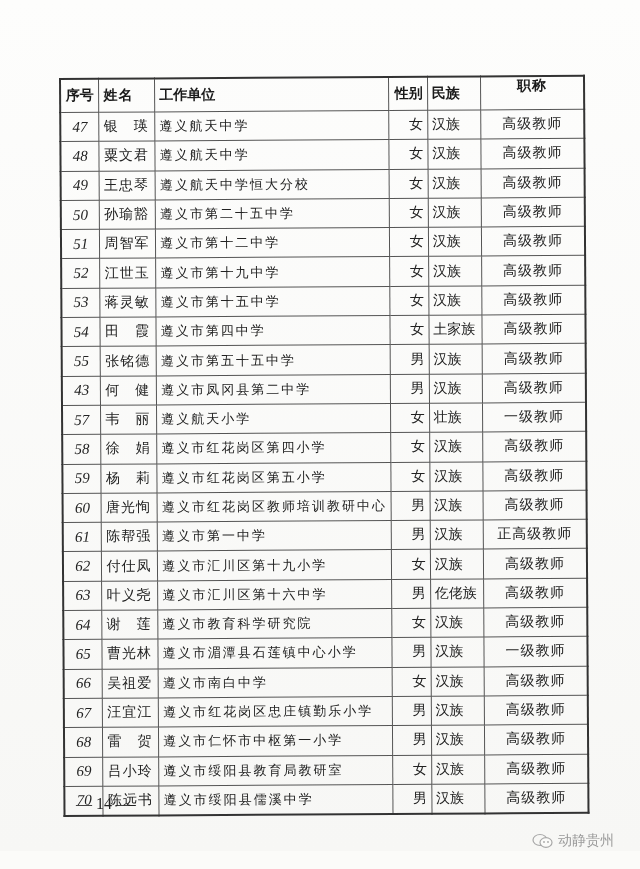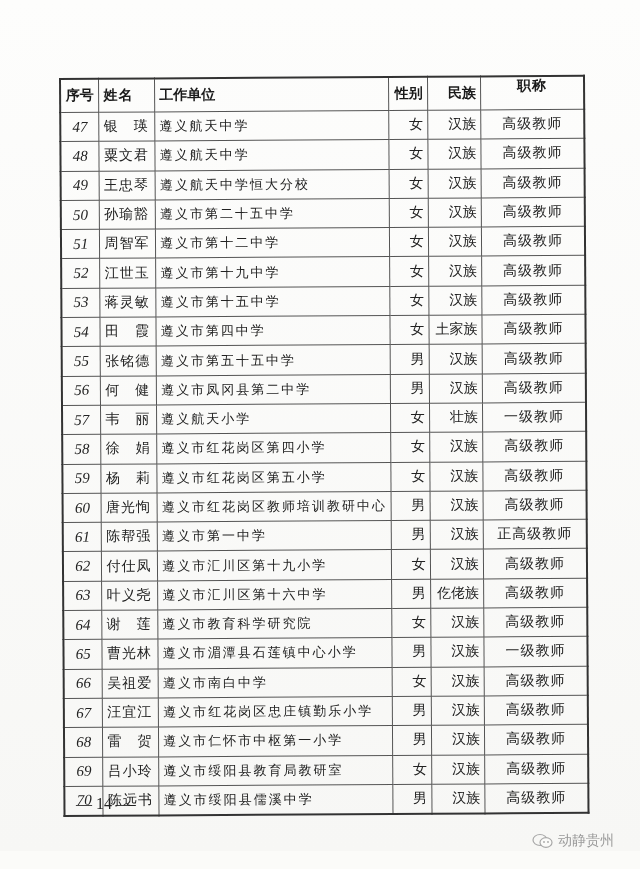--- a/index.html
+++ b/index.html
@@ -37,21 +37,21 @@
     font-weight: bold;
     font-size: 14px;
     color: #1a1a1a;
     height: 32px;
   }
   th.c-no, td.c-no { width: 32px; text-align: center; }
   th.c-name, td.c-name { width: 50px; text-align: left; letter-spacing: 1px; }
   th.c-unit { text-align: left; padding-left: 6px; }
   td.c-unit { text-align: left; padding-left: 6px; letter-spacing: 2px; font-size: 13px; }
   th.c-sex, td.c-sex { width: 32px; text-align: right; }
-  th.c-eth, td.c-eth { width: 48px; text-align: right; }
+  th.c-eth, td.c-eth { width: 48px; text-align: left; }
   th.c-title, td.c-title { width: 128px; text-align: center; letter-spacing: 1px; }
   th.c-title { vertical-align: top; padding-top: 2px; }
   td.c-no { font-family: "Liberation Serif", serif; font-size: 15px; font-style: italic; }
   .footer-page {
     position: absolute; left: 76px; top: 795px;
     font-family: "Liberation Serif", serif; font-size: 16px; color: #222;
   }
   .watermark {
     position: absolute; left: 532px; top: 832px;
     display: flex; align-items: center; gap: 4px;
@@ -142,21 +142,21 @@
         </tr>
         <tr>
           <td class="c-no">55</td>
           <td class="c-name">张铭德</td>
           <td class="c-unit">遵义市第五十五中学</td>
           <td class="c-sex">男</td>
           <td class="c-eth">汉族</td>
           <td class="c-title">高级教师</td>
         </tr>
         <tr>
-          <td class="c-no">56</td>
+          <td class="c-no">43</td>
           <td class="c-name">何　健</td>
           <td class="c-unit">遵义市凤冈县第二中学</td>
           <td class="c-sex">男</td>
           <td class="c-eth">汉族</td>
           <td class="c-title">高级教师</td>
         </tr>
         <tr>
           <td class="c-no">57</td>
           <td class="c-name">韦　丽</td>
           <td class="c-unit">遵义航天小学</td>

